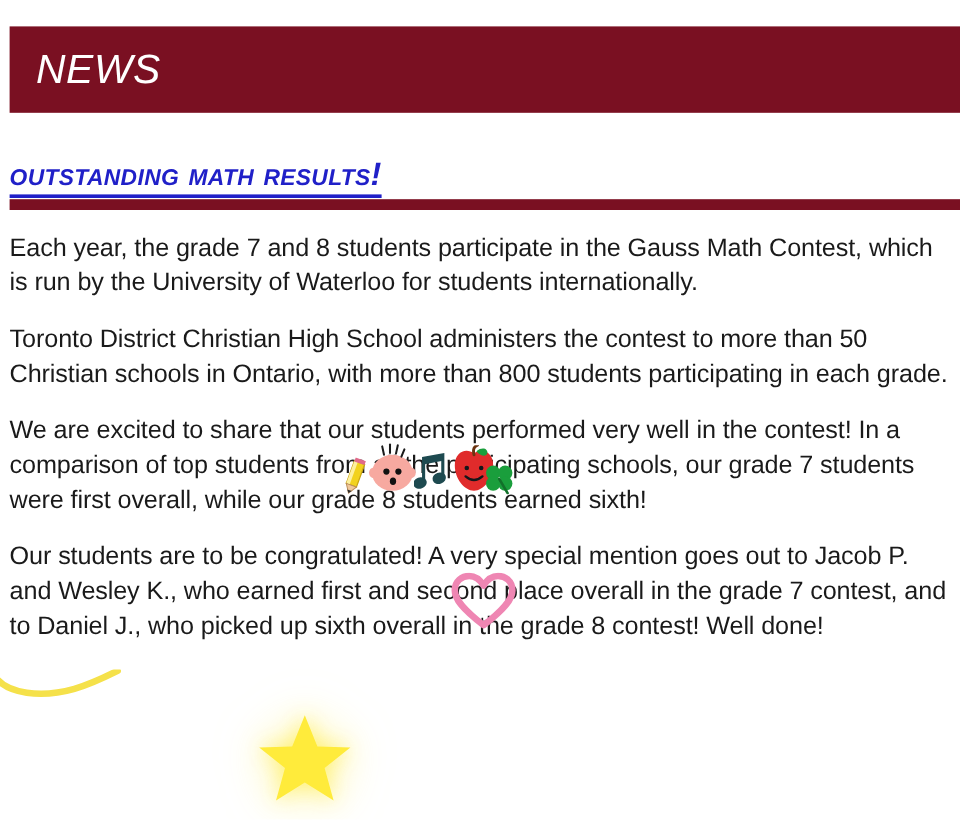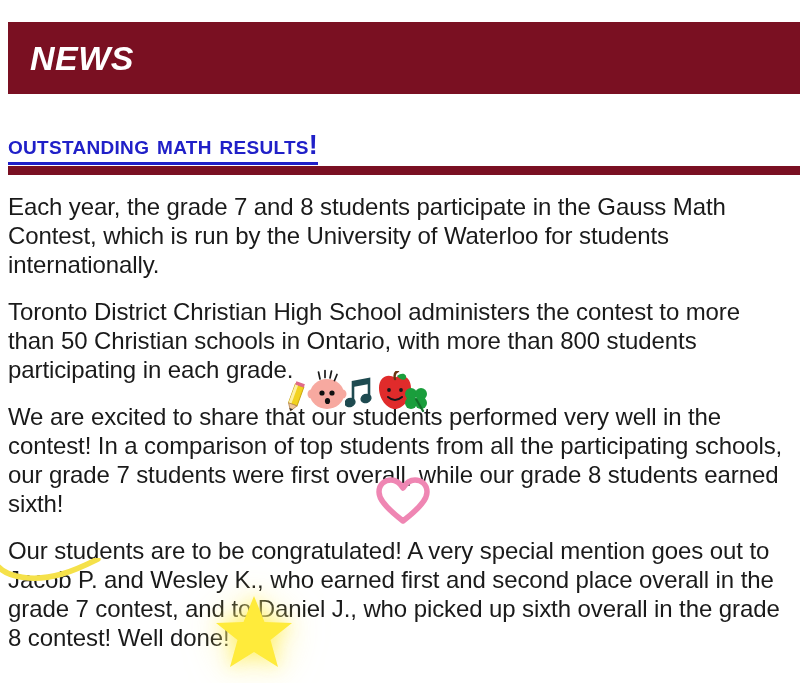--- a/index.html
+++ b/index.html
@@ -31,38 +31,39 @@
     top: 22px;
     right: 0px;
     height: 72px;
     background: #7a1022;
     display: flex;
     align-items: center;
   }
   .news-banner-title {
     color: #ffffff;
     font-size: 34px;
-    font-weight: bold;
+    font-weight: normal;
     font-style: italic;
     letter-spacing: 0.5px;
     padding-left: 22px;
     line-height: 1;
   }
 
   
   .section-heading-wrap {
     position: absolute;
     left: 8px;
     top: 130px;
     right: 0;
   }
   .section-heading {
     color: #2020c8;
     font-size: 27px;
     font-weight: bold;
+    font-style: italic;
     font-variant: small-caps;
     text-transform: lowercase;
     letter-spacing: 0.3px;
     display: inline-block;
     border-bottom: 3px solid #2020c8;
     padding-bottom: 1px;
     line-height: 1.15;
     white-space: nowrap;
   }
   .heading-rule {
@@ -76,21 +77,21 @@
 
   
   .article-body {
     position: absolute;
     left: 8px;
     top: 192px;
     width: 784px;
   }
   .article-body p {
     margin: 0 0 18px 0;
-    font-size: 24px;
+    font-size: 21px;
     line-height: 29px;
     color: #1a1a1a;
     font-family: "Liberation Sans", sans-serif;
     letter-spacing: -0.1px;
   }
   .article-body p:last-child { margin-bottom: 0; }
 
   
   .sticker {
     position: absolute;

